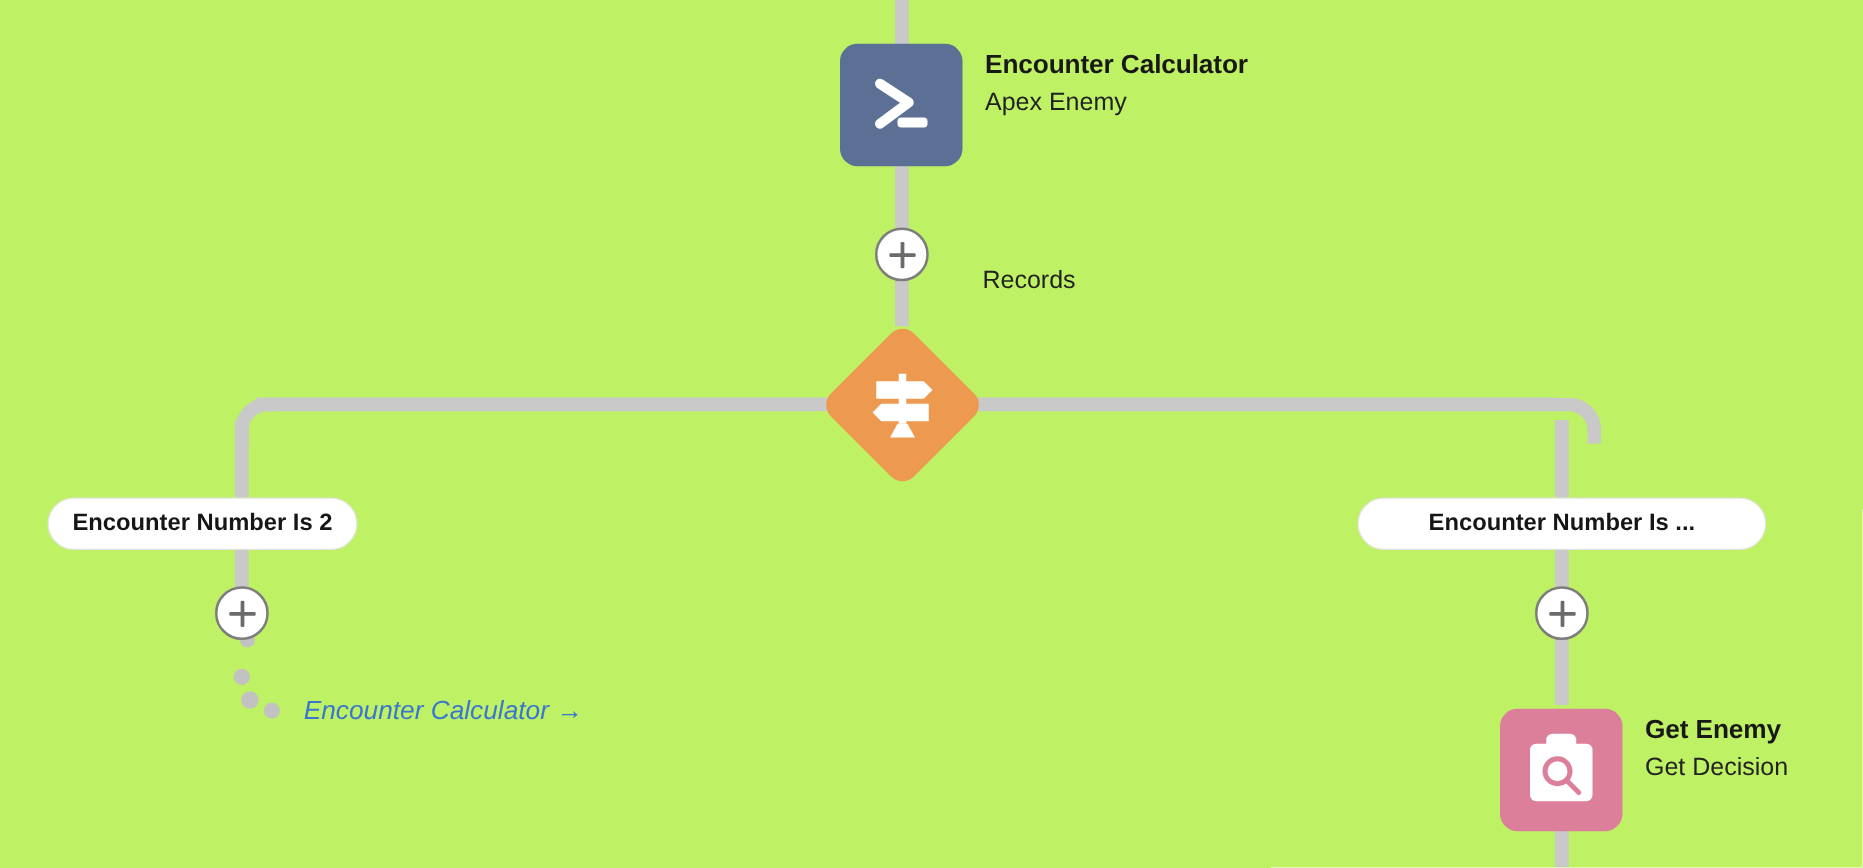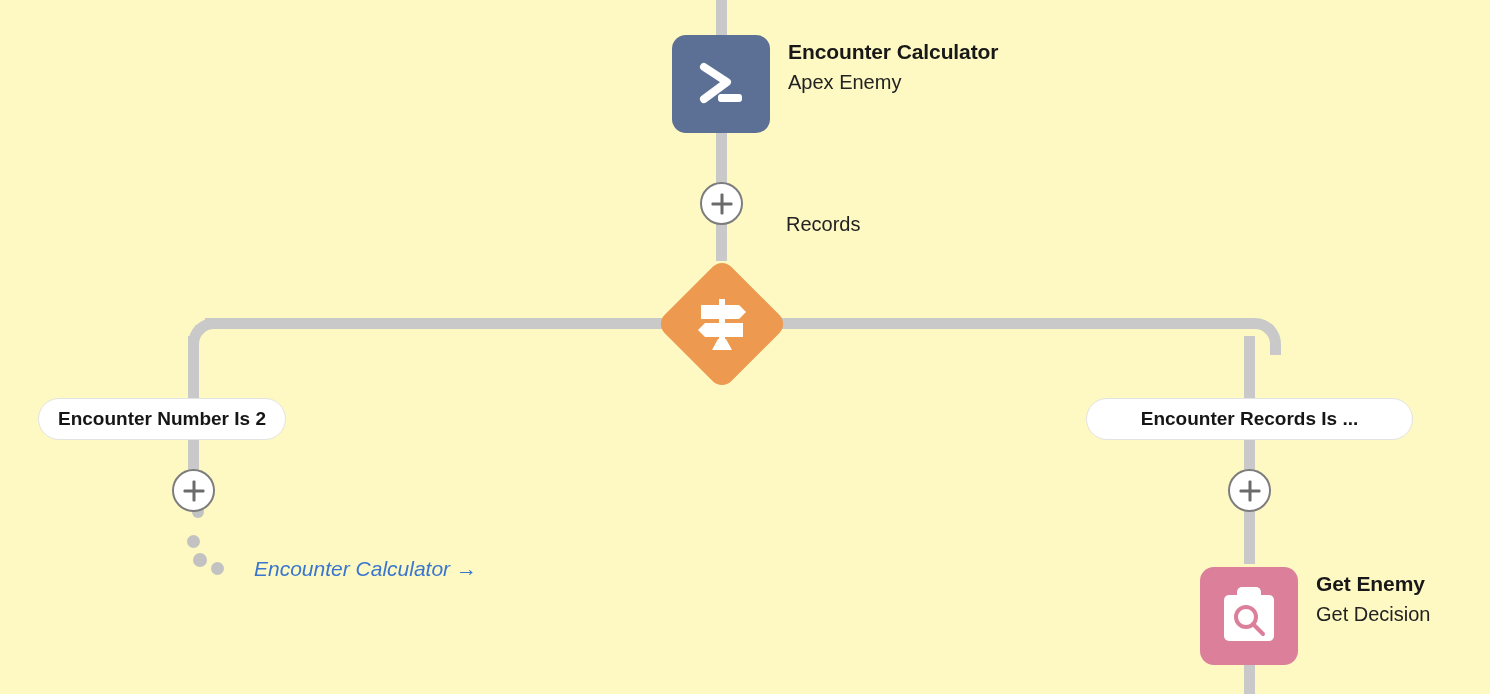--- a/index.html
+++ b/index.html
@@ -9,21 +9,21 @@
     background: #ffffff;
   }
   body {
     font-family: "Liberation Sans", sans-serif;
     -webkit-font-smoothing: antialiased;
   }
   #canvas {
     position: relative;
     width: 1490px;
     height: 694px;
-    background: #fef9c3;
+    background: #bef264;
     overflow: hidden;
   }
 
   
   .conn {
     position: absolute;
     background: #c9c9c9;
   }
   .conn-v { width: 11px; }
   .conn-h { height: 11px; }
@@ -239,27 +239,27 @@
       <path d="M29 48 L37 48 L43 59 L23 59 Z" fill="#ffffff"></path>
     </svg>
   </div>
 
   <div class="node-text" style="position:absolute; left:786px; top:207px; margin-left:0;">
     <div class="node-subtitle">Records</div>
   </div>
 
   <div class="pill" style="left:38px; top:398px;">Encounter Number Is 2</div>
 
-  <div class="pill" style="left:1086px; top:398px; width:327px;">Encounter Records Is ...</div>
+  <div class="pill" style="left:1086px; top:398px; width:327px;">Encounter Number Is ...</div>
 
   <div class="plus-btn" style="left:172px; top:469px;"></div>
 
   <div class="plus-btn" style="left:1228px; top:469px;"></div>
 
-  <div class="dangling-link" style="left:254px; top:557px;">
+  <div class="dangling-link" style="left:243px; top:557px;">
     <span>Encounter Calculator</span><span class="arrow">→</span>
   </div>
 
   <div class="node" style="left:1200px; top:567px;">
     <div class="node-icon" style="background:#dc7f9b;">
       <svg width="62" height="62" viewBox="0 0 62 62">
         <rect x="6" y="10" width="50" height="46" rx="5" fill="#ffffff"></rect>
         <rect x="19" y="2" width="24" height="14" rx="5" fill="#ffffff"></rect>
         <circle cx="28" cy="32" r="10" fill="none" stroke="#dc7f9b" stroke-width="4"></circle>
         <path d="M35 39 L45 49" stroke="#dc7f9b" stroke-width="4" stroke-linecap="round"></path>

